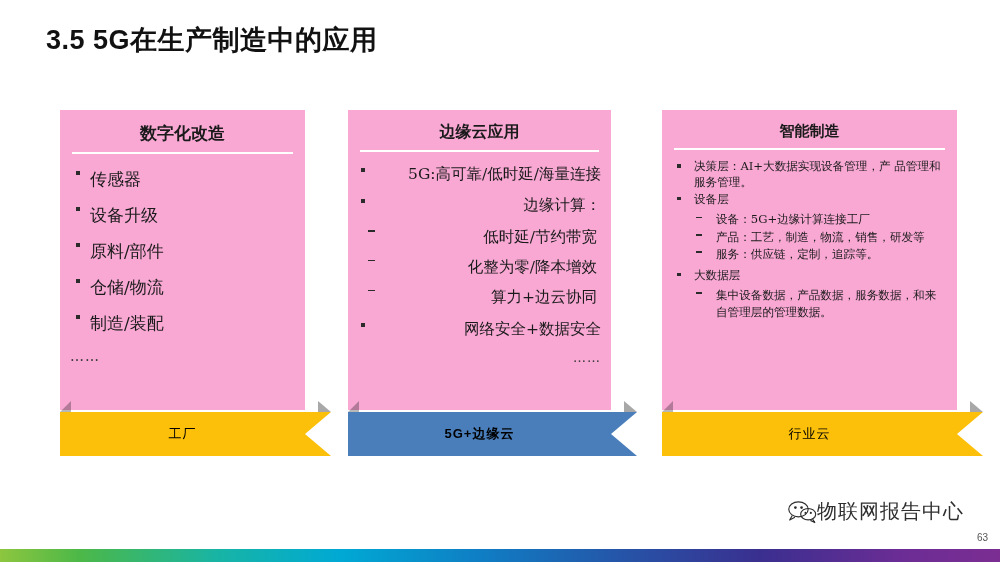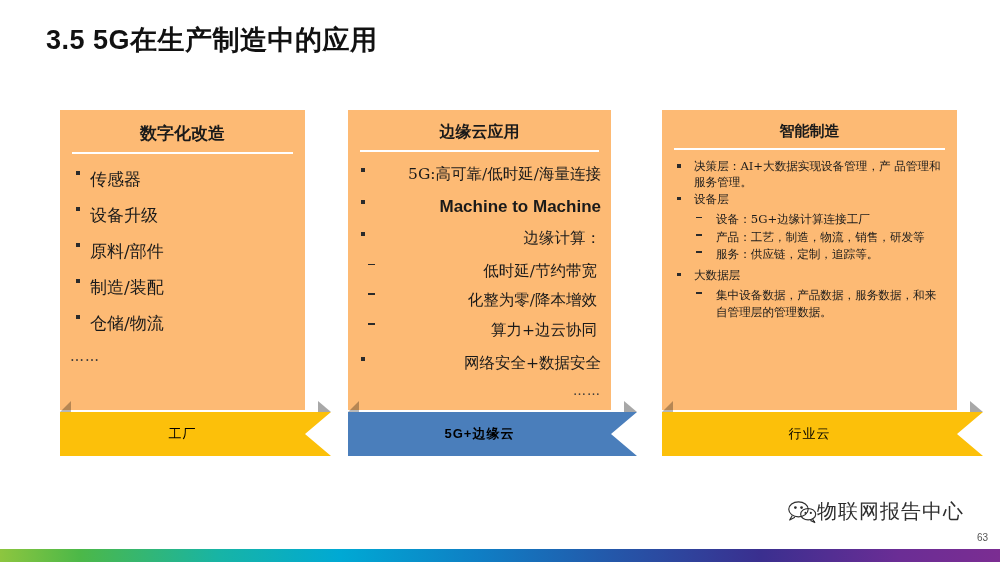--- a/index.html
+++ b/index.html
@@ -42,21 +42,21 @@
     position: absolute;
     top: 0;
   }
   .column.col-0 { left: 60px;  width: 245px; }
   .column.col-1 { left: 348px; width: 263px; }
   .column.col-2 { left: 662px; width: 295px; }
 
   
   .card {
     position: relative;
-    background: #fdba74;
+    background: #f9a8d4;
     box-sizing: border-box;
     padding: 12px 10px 10px 10px;
     height: 300px;
     overflow: hidden;
   }
 
   .card-title {
     text-align: center;
     font-size: 16px;
     font-weight: bold;
@@ -239,22 +239,22 @@
 
   <div class="column col-0">
     <div class="card">
       <div class="card-title">数字化改造</div>
       <div class="card-divider"></div>
       <div class="card-body">
         <ul class="lvl1">
           <li class="bullet">传感器</li>
           <li class="bullet">设备升级</li>
           <li class="bullet">原料/部件</li>
+          <li class="bullet">仓储/物流</li>
           <li class="bullet">制造/装配</li>
-          <li class="bullet">仓储/物流</li>
           <li class="plain ellipsis">……</li>
         </ul>
       </div>
     </div>
     <div class="ribbon-wrap" style="left:0; width:245px;">
       <div class="ribbon">
         <div class="ribbon-body">
           <svg width="271" height="44" viewBox="0 0 271 44" preserveAspectRatio="none" style="position:absolute;left:0;top:0;">
             <polygon points="0,0 245,0 271,0 245,22 271,44 245,44 0,44" fill="#fcc00a"></polygon>
           </svg>
@@ -266,21 +266,20 @@
     </div>
   </div>
 
   <div class="column col-1">
     <div class="card">
       <div class="card-title">边缘云应用</div>
       <div class="card-divider"></div>
       <div class="card-body">
         <ul class="lvl1">
           <li class="bullet">5G:高可靠/低时延/海量连接</li>
-          <li class="bullet mtm">Machine to Machine</li>
           <li class="bullet">边缘计算：</li>
         </ul>
         <ul class="lvl2">
           <li class="dash">低时延/节约带宽</li>
           <li class="dash">化整为零/降本增效</li>
           <li class="dash">算力+边云协同</li>
         </ul>
         <ul class="lvl1">
           <li class="bullet">网络安全+数据安全</li>
           <li class="plain ellipsis">……</li>

